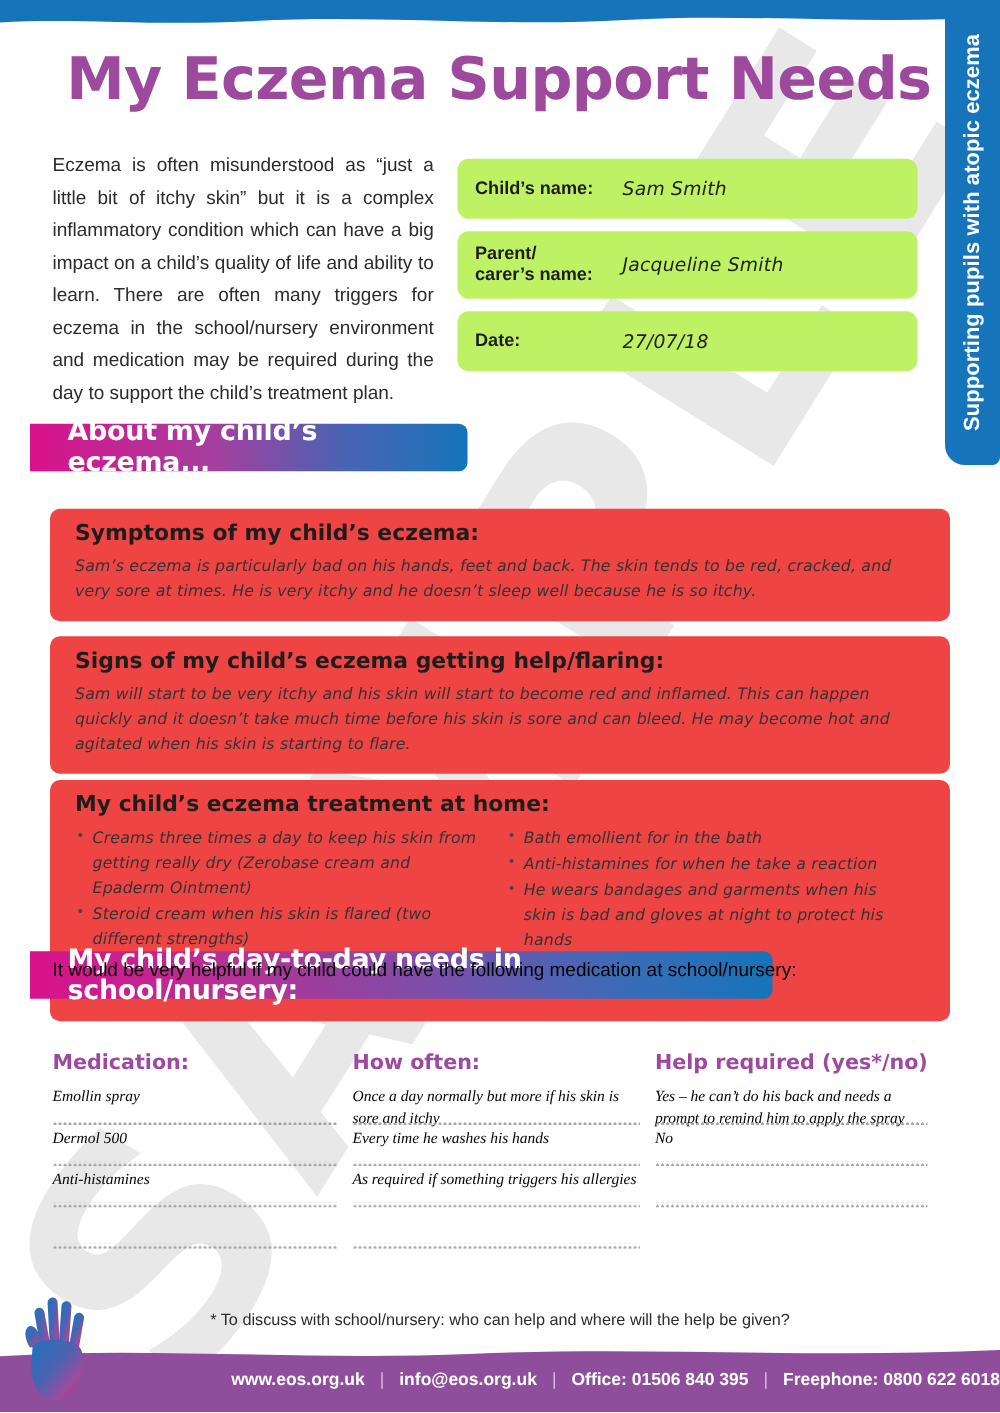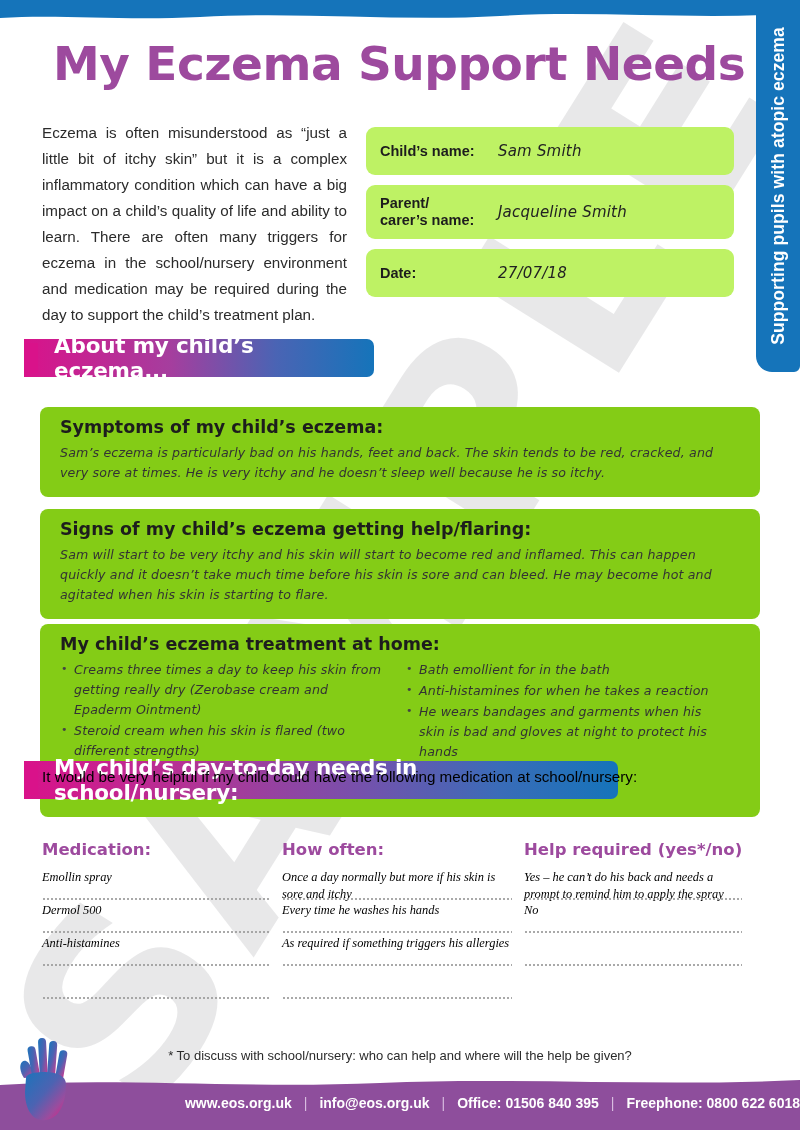--- a/index.html
+++ b/index.html
@@ -160,21 +160,21 @@
     background: #D9128A;
     border-top-left-radius: 4px;
     border-bottom-left-radius: 4px;
   }
   .banner.one .banner-nub { left: 0; top: 4px; }
   .banner.two .banner-nub { left: 0; top: 4px; }
 
   
   .panel {
     position: absolute;
-    background: #84cc16;
+    background: #ef4444;
     border-radius: 8px;
     padding: 10px 32px 14px 20px;
   }
   .panel-h {
     font-size: 17.5px;
     font-weight: bold;
     color: #1d1d1d;
     margin-bottom: 6px;
     font-family: "DejaVu Sans", sans-serif;
   }
@@ -364,21 +364,21 @@
         <div class="col">
           <ul>
             <li class="hand">Creams three times a day to keep his skin from getting really dry (Zerobase cream and Epaderm Ointment)</li>
             <li class="hand">Steroid cream when his skin is flared (two different strengths)</li>
             <li class="hand">Soap substitute to wash his hands (Dermol 500)</li>
           </ul>
         </div>
         <div class="col">
           <ul>
             <li class="hand">Bath emollient for in the bath</li>
-            <li class="hand">Anti-histamines for when he takes a reaction</li>
+            <li class="hand">Anti-histamines for when he take a reaction</li>
             <li class="hand">He wears bandages and garments when his skin is bad and gloves at night to protect his hands</li>
           </ul>
         </div>
       </div>
     </div>
 
     <div class="banner two">
       <span class="banner-nub"></span>
       <span>My child’s day-to-day needs in school/nursery:</span>
     </div>

